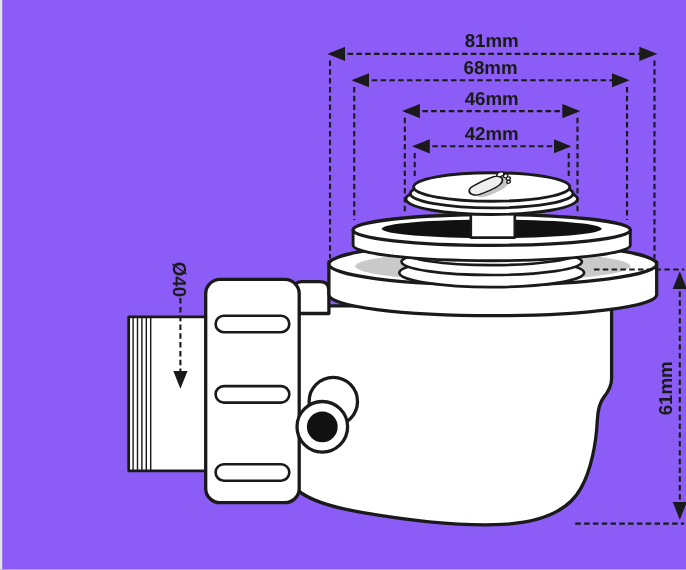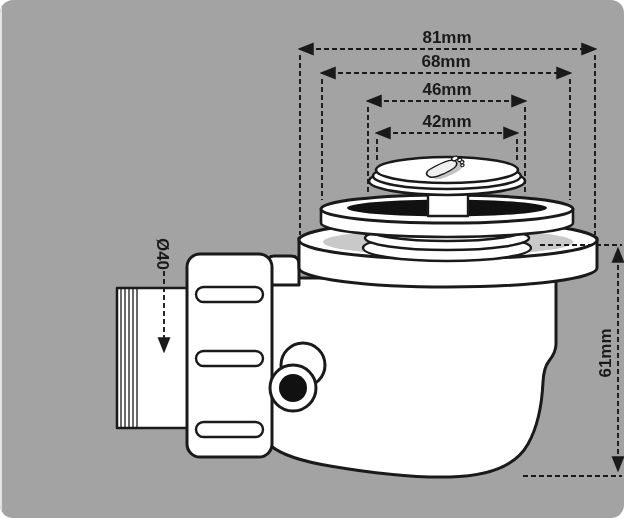--- a/index.html
+++ b/index.html
@@ -5,23 +5,22 @@
   html, body {
     margin: 0;
     padding: 0;
     background: #ffffff;
     font-family: "Liberation Sans", sans-serif;
   }
   .stage {
     position: relative;
     width: 624px;
     height: 518px;
-    background: #a3a3a3;
+    background: #8b5cf6;
     overflow: hidden;
-    border-radius: 13px;
   }
   .edge-line {
     position: absolute;
     left: 0;
     top: 0;
     width: 2px;
     height: 100%;
     background: #e4e4e4;
   }
   svg text {

